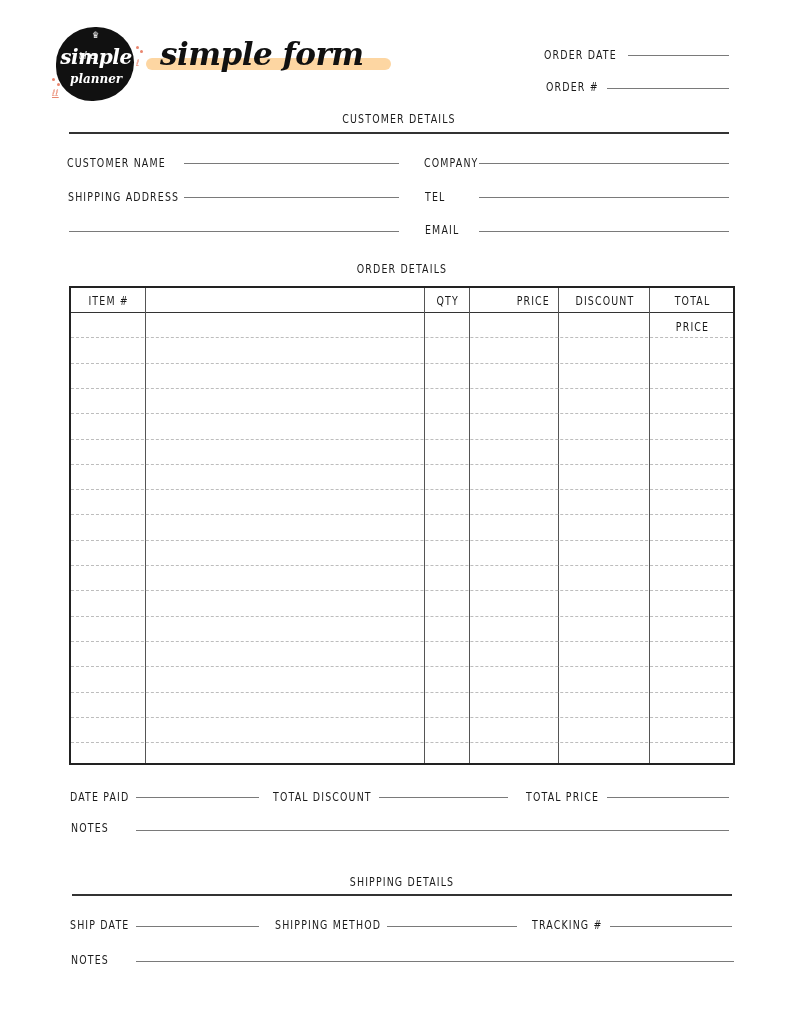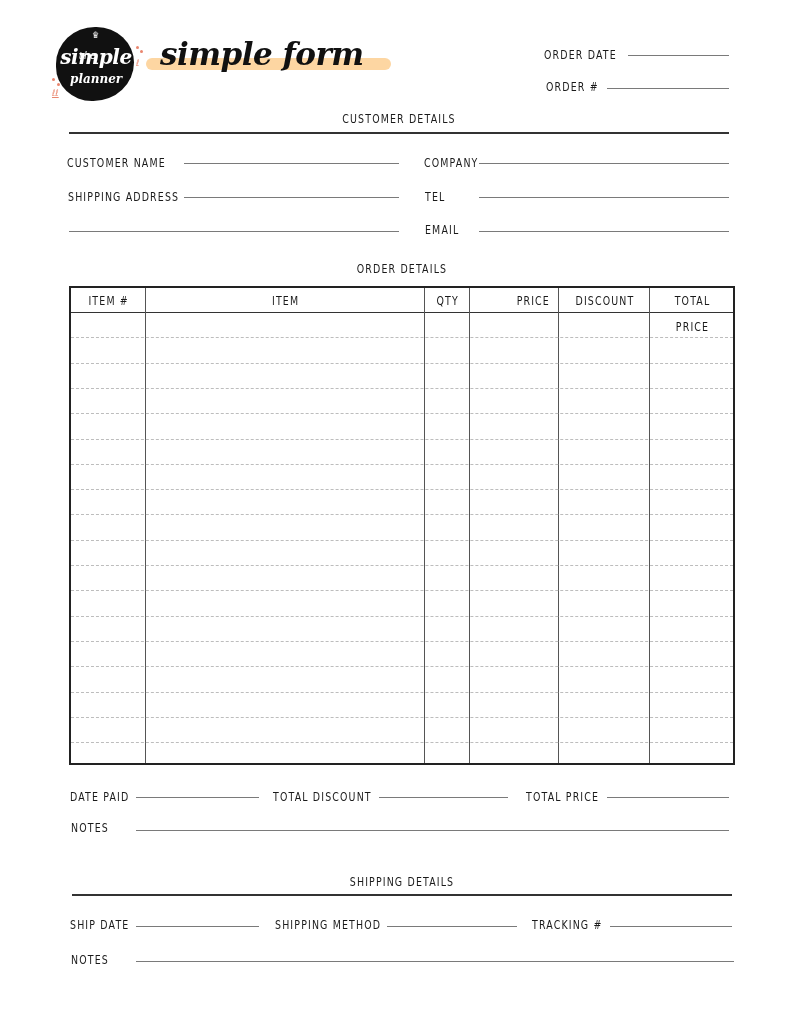--- a/index.html
+++ b/index.html
@@ -86,21 +86,20 @@
 
 <div class="line" style="left:69px;top:231px;width:330px;"></div>
 <div class="lbl" style="left:425px;top:223px;">EMAIL</div>
 <div class="line" style="left:479px;top:231px;width:250px;"></div>
 
 <div class="center-lbl" style="left:69px;width:666px;top:262px;">ORDER DETAILS</div>
 
 <div class="tbl">
   <div class="hdr">
     <div class="hcell" style="left:0;width:75px;"><span>ITEM #</span></div>
-    <div class="hcell" style="left:75px;width:279px;"><span>ITEM</span></div>
     <div class="hcell" style="left:354px;width:45px;"><span>QTY</span></div>
     <div class="hcell" style="left:418px;width:89px;"><span>PRICE</span></div>
     <div class="hcell" style="left:488px;width:91px;"><span>DISCOUNT</span></div>
     <div class="hcell" style="left:579px;width:85px;"><span>TOTAL PRICE</span></div>
   </div>
 
   <div class="vline" style="left:74px;"></div>
   <div class="vline" style="left:353px;"></div>
   <div class="vline" style="left:398px;"></div>
   <div class="vline" style="left:487px;"></div>

